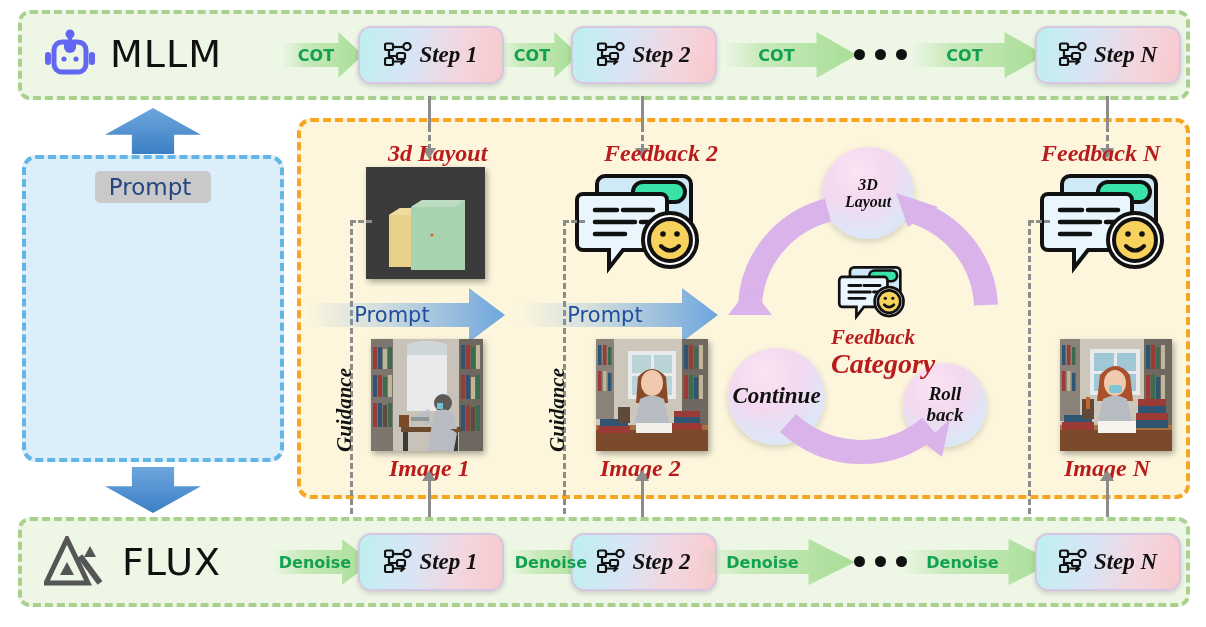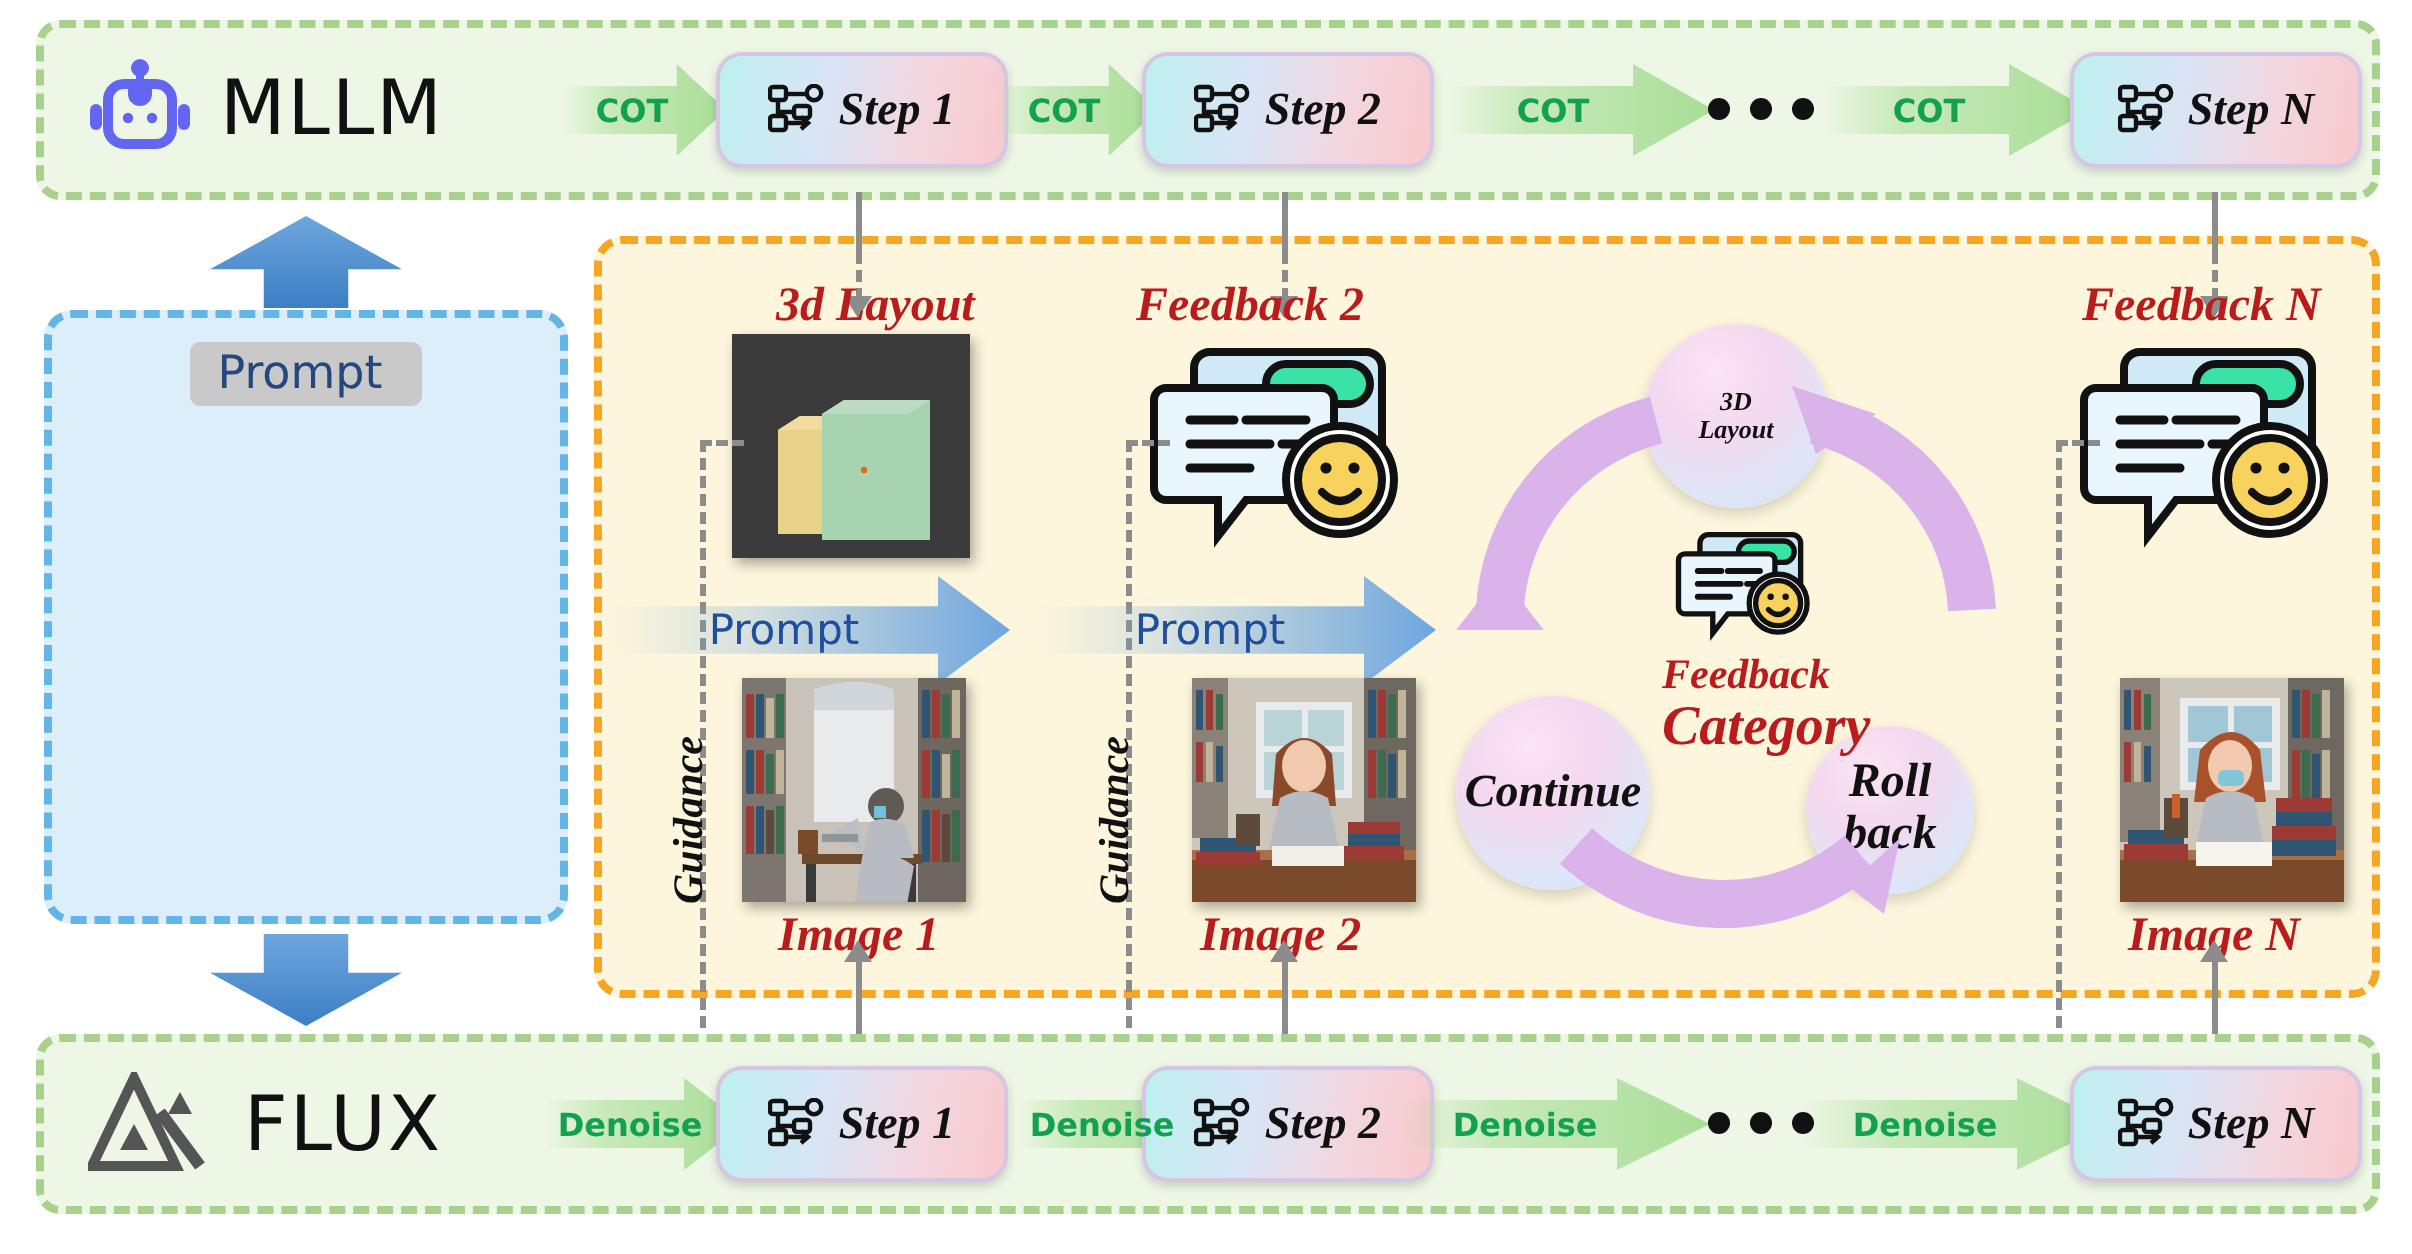--- a/index.html
+++ b/index.html
@@ -285,21 +285,21 @@
   </svg>
 </div>
 <div class="cap" style="left:389px;top:455px;">Image 1</div>
 <div class="solidline" style="left:428px;top:478px;height:55px;"></div>
 <div class="arrowhead-up" style="left:422px;top:470px;"></div>
 
 <div class="solidline" style="left:641px;top:96px;height:30px;"></div>
 <div class="gl" style="left:641px;top:126px;height:24px;"></div>
 <div class="arrowhead-down" style="left:635px;top:148px;"></div>
 
-<div class="cap" style="left:568px;top:140px;">Feedback 2</div>
+<div class="cap" style="left:604px;top:140px;">Feedback 2</div>
 
 <div class="abs" style="left:575px;top:168px;">
   <svg width="130" height="112" viewBox="0 0 130 112">
     <rect x="22" y="8" width="94" height="62" rx="8" fill="#cfe9f7" stroke="#111" stroke-width="4"></rect>
     <rect x="58" y="14" width="52" height="20" rx="10" fill="#39e3a8" stroke="#111" stroke-width="4"></rect>
     <path d="M8 26 h78 a6 6 0 0 1 6 6 v44 a6 6 0 0 1 -6 6 h-38 l-14 18 v-18 h-26 a6 6 0 0 1 -6 -6 v-44 a6 6 0 0 1 6 -6 z" fill="#eaf6fd" stroke="#111" stroke-width="4"></path>
     <path d="M20 42 h22 M48 42 h30 M20 54 h40 M66 54 h12 M20 66 h30" stroke="#111" stroke-width="4.5" stroke-linecap="round"></path>
     <circle cx="95" cy="72" r="27" fill="#fff" stroke="#111" stroke-width="4"></circle>
     <circle cx="95" cy="72" r="21" fill="#f7d35e" stroke="#111" stroke-width="4"></circle>
     <circle cx="88" cy="66" r="2.8" fill="#111"></circle>
@@ -351,28 +351,28 @@
     <rect x="76" y="84" width="30" height="7" fill="#9c3b35"></rect>
     <rect x="4" y="80" width="28" height="7" fill="#2f5572"></rect>
     <rect x="2" y="87" width="32" height="7" fill="#9c3b35"></rect>
     <rect x="22" y="68" width="12" height="16" fill="#5d4a3a"></rect>
   </svg>
 </div>
 <div class="cap" style="left:600px;top:455px;">Image 2</div>
 <div class="solidline" style="left:641px;top:478px;height:55px;"></div>
 <div class="arrowhead-up" style="left:635px;top:470px;"></div>
 
-<div class="bubble" style="left:822px;top:162px;width:92px;height:92px;font-size:13px;">
+<div class="bubble" style="left:822px;top:147px;width:92px;height:92px;font-size:16px;">
   <span>
     <span>3D</span><br>
     <span>Layout</span>
   </span>
 </div>
 
-<div class="bubble" style="left:903px;top:363px;width:84px;height:84px;font-size:24px;">
+<div class="bubble" style="left:903px;top:363px;width:84px;height:84px;font-size:19px;">
   <span>
     <span>Roll</span><br>
     <span>back</span>
   </span>
 </div>
 
 <div class="bubble" style="left:728px;top:348px;width:97px;height:97px;font-size:23px;">
   <span>Continue</span>
 </div>
 

